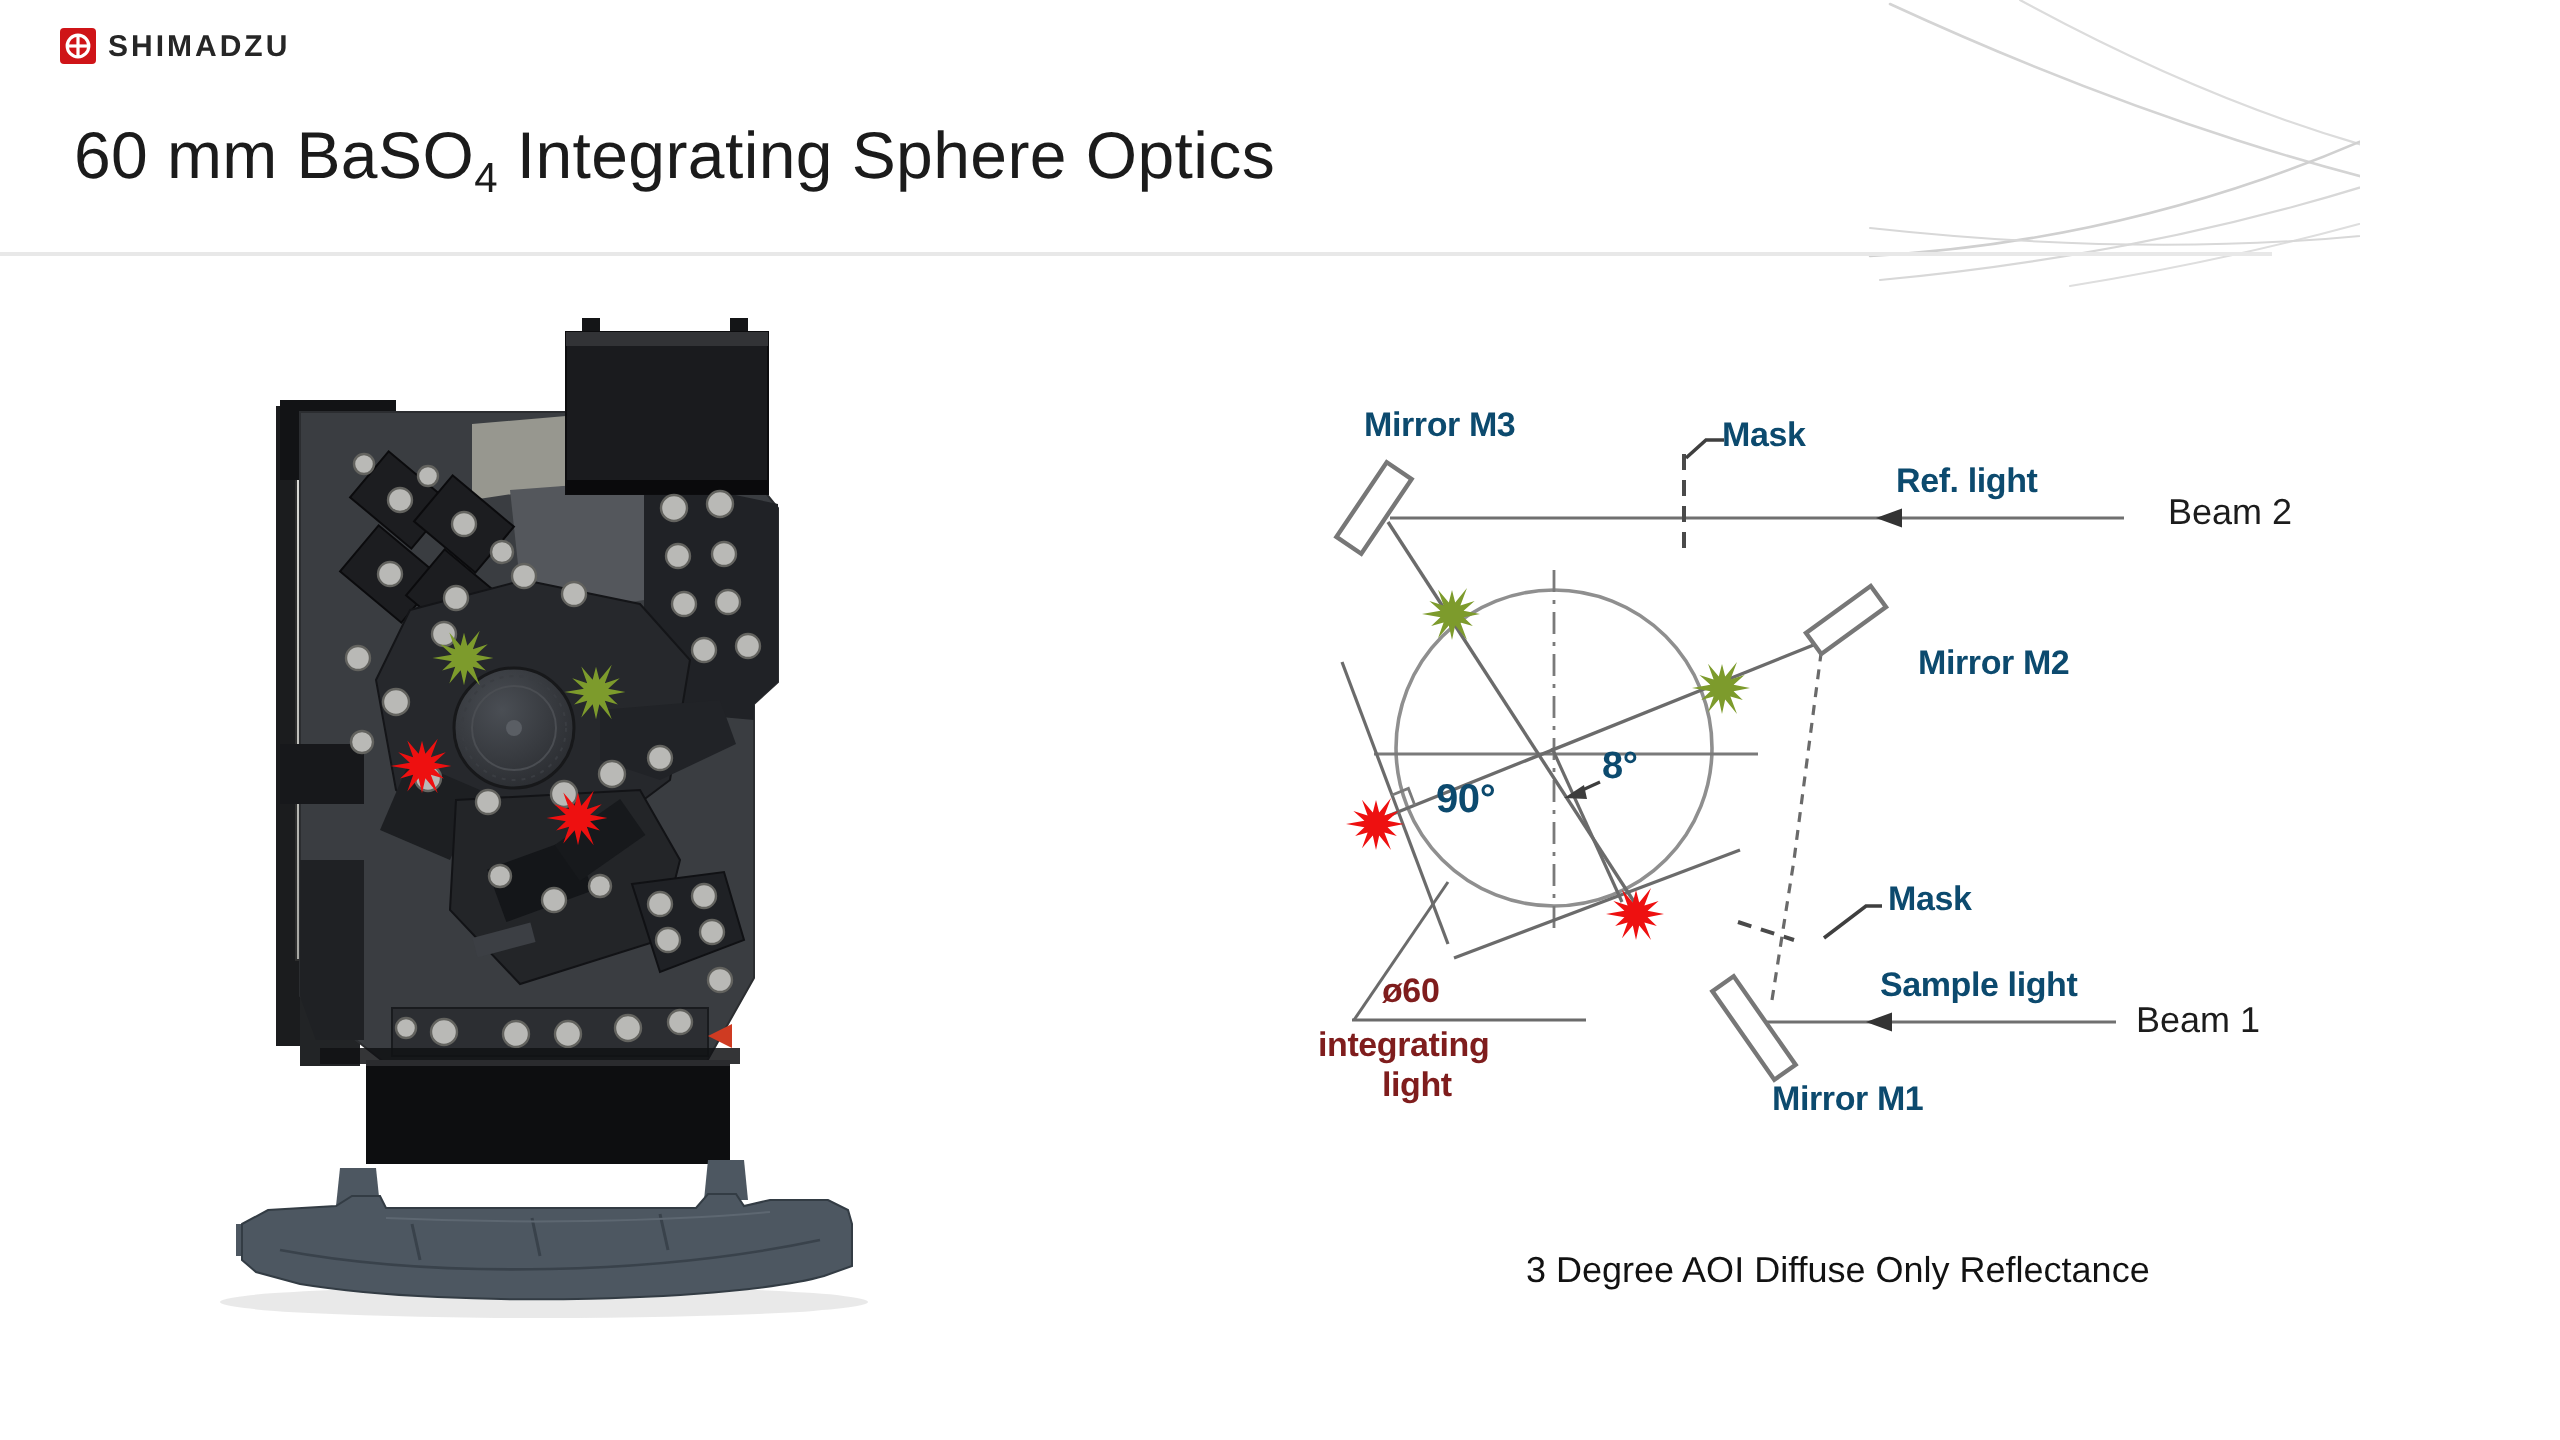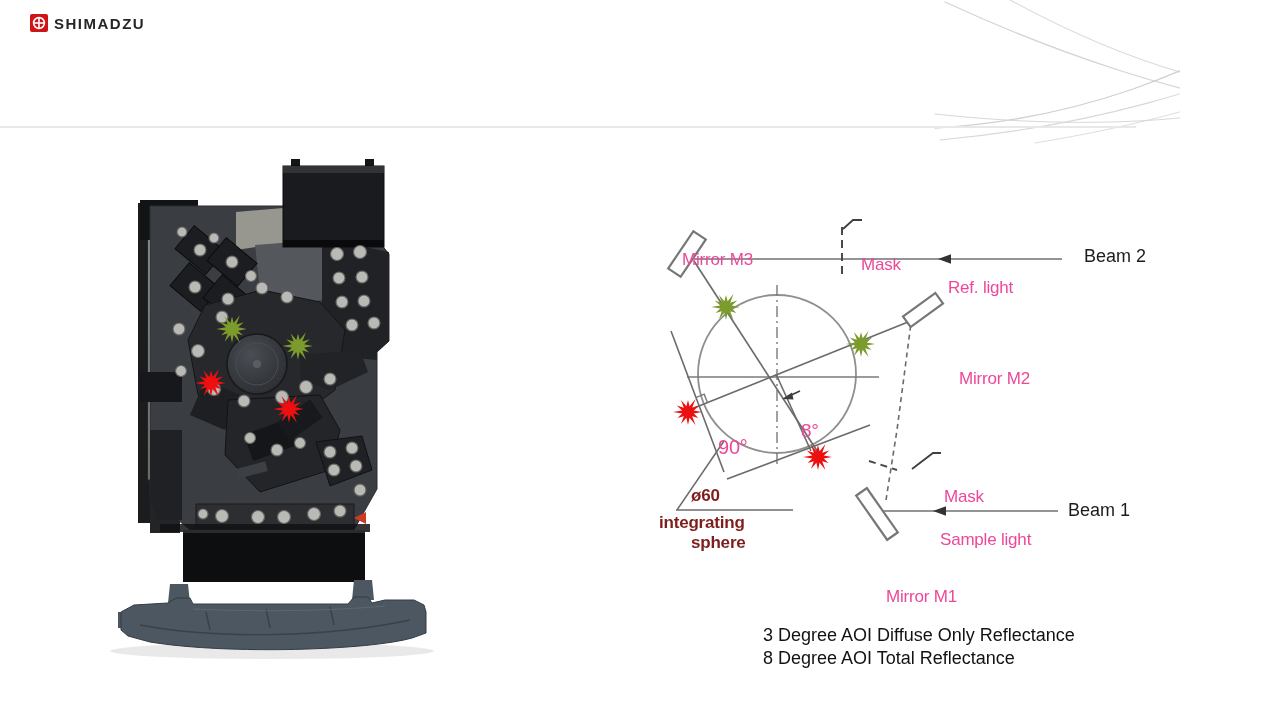--- a/index.html
+++ b/index.html
@@ -9,21 +9,21 @@
   }
   #artwork{position:absolute;left:0;top:0;width:1280px;height:720px;}
   .abs{position:absolute;white-space:nowrap;}
   
   .logo-row{position:absolute;left:30px;top:14px;display:flex;align-items:center;gap:6px;}
   .logo-text{font-size:15px;font-weight:bold;letter-spacing:1.5px;color:#262626;}
   .page-title{position:absolute;left:37px;top:59px;font-size:33px;color:#1b1b1b;letter-spacing:0.2px;}
   .page-title .sub{font-size:21px;position:relative;top:7px;}
   .title-rule{position:absolute;left:0;top:126px;width:1136px;height:2px;background:#e8e8e8;}
   
-  .dlabel{font-size:17px;font-weight:400;color:#ec4899;letter-spacing:-0.2px;margin-top:47px;}
+  .dlabel{font-size:17px;font-weight:700;color:#0c4a6e;letter-spacing:-0.2px;}
   .glabel{font-size:17px;font-weight:600;color:#7f1d1d;letter-spacing:-0.2px;line-height:20px;}
   .blabel{font-size:18px;font-weight:400;color:#1c1c1c;}
   .caption{position:absolute;left:763px;font-size:18px;color:#121212;}
   .page-number{position:absolute;left:1198px;top:672px;font-size:26px;color:#7d7d7d;}
 </style>
 </head>
 <body>
 
 <div class="slide">
 
@@ -221,35 +221,35 @@
   <div class="logo-row">
     <svg width="18" height="18" viewBox="0 0 18 18">
       <rect x="0" y="0" width="18" height="18" rx="2" fill="#cf1418"></rect>
       <circle cx="9" cy="9" r="5.4" fill="none" stroke="#ffffff" stroke-width="1.6"></circle>
       <line x1="9" y1="3" x2="9" y2="15" stroke="#ffffff" stroke-width="1.6"></line>
       <line x1="3" y1="9" x2="15" y2="9" stroke="#ffffff" stroke-width="1.6"></line>
     </svg>
     <span class="logo-text">SHIMADZU</span>
   </div>
 
+  <div class="page-title"><span>60 mm BaSO</span><span class="sub">4</span><span> Integrating Sphere Optics</span></div>
   <div class="title-rule"></div>
 
   <div class="abs dlabel" style="left:682px;top:203px;">Mirror M3</div>
   <div class="abs dlabel" style="left:861px;top:208px;">Mask</div>
   <div class="abs dlabel" style="left:948px;top:231px;">Ref. light</div>
   <div class="abs blabel" style="left:1068px;top:246px;margin-left:16px;">Beam 2</div>
   <div class="abs dlabel" style="left:959px;top:322px;">Mirror M2</div>
   <div class="abs dlabel" style="left:718px;top:389px;font-size:20px;">90°</div>
   <div class="abs dlabel" style="left:801px;top:373px;font-size:19px;">8°</div>
   <div class="abs dlabel" style="left:944px;top:440px;">Mask</div>
   <div class="abs dlabel" style="left:940px;top:483px;">Sample light</div>
   <div class="abs blabel" style="left:1068px;top:500px;">Beam 1</div>
   <div class="abs dlabel" style="left:886px;top:540px;">Mirror M1</div>
   <div class="abs glabel" style="left:691px;top:486px;">ø60</div>
   <div class="abs glabel" style="left:659px;top:513px;">integrating</div>
-  <div class="abs glabel" style="left:691px;top:533px;">sphere</div>
+  <div class="abs glabel" style="left:691px;top:533px;">light</div>
 
   <div class="caption" style="top:625px;">3 Degree AOI Diffuse Only Reflectance</div>
-  <div class="caption" style="top:648px;">8 Degree AOI Total Reflectance</div>
 
   <div class="page-number">7</div>
 
 </div>
 
 </body></html>

